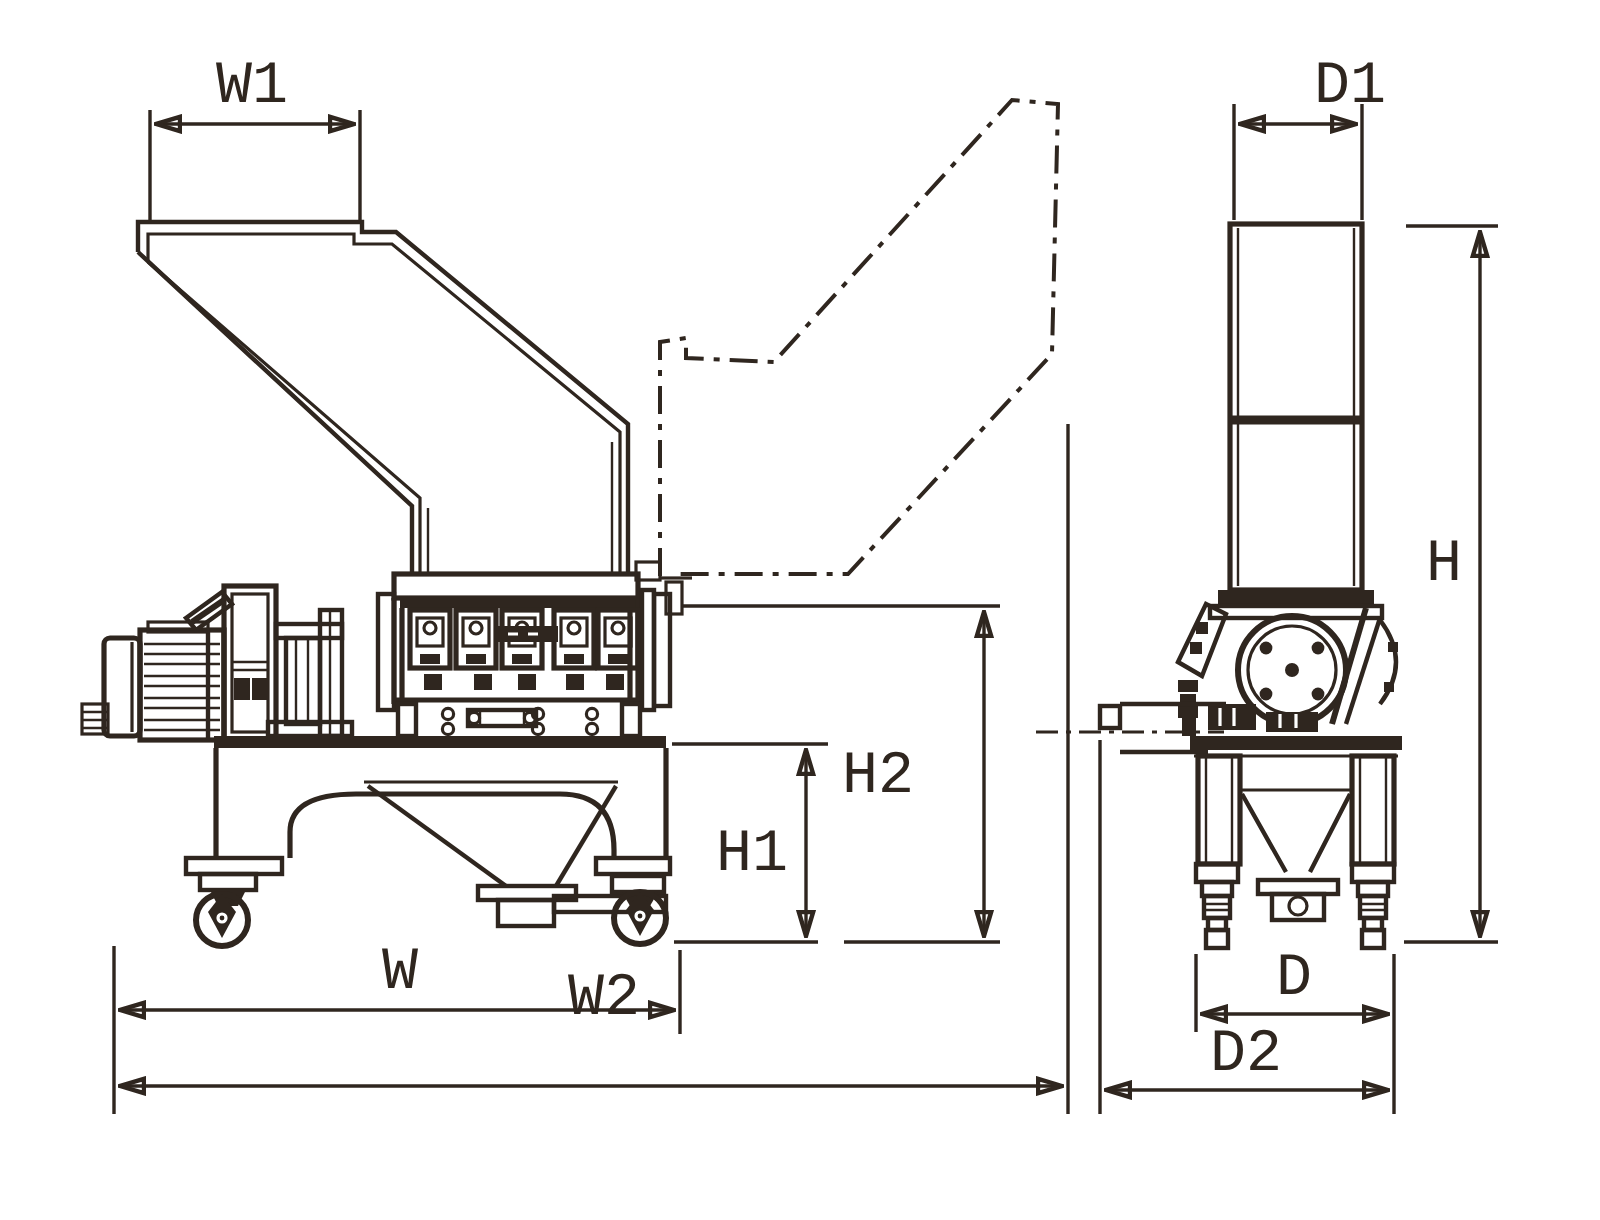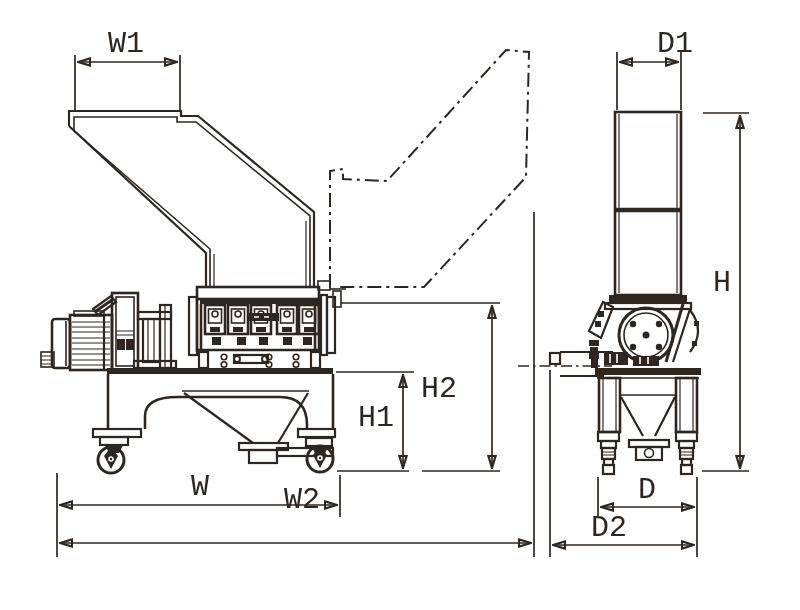--- a/index.html
+++ b/index.html
@@ -296,19 +296,19 @@
       <path class="dim" d="M550,370 V557"></path>
       <line class="dim" x1="553" y1="545" x2="694" y2="545" marker-start="url(#arr)" marker-end="url(#arr)"></line>
     </g>
   </g>
 </svg>
 
 <span class="dim-label" style="left:126px;top:44px">W1</span>
 <span class="dim-label" style="left:675px;top:44px">D1</span>
 <span class="dim-label" style="left:722px;top:283px">H</span>
 <span class="dim-label" style="left:439px;top:389px">H2</span>
-<span class="dim-label" style="left:376px;top:418px">H1</span>
+<span class="dim-label" style="left:376px;top:428px">H1</span>
 <span class="dim-label" style="left:200px;top:487px">W</span>
 <span class="dim-label" style="left:302px;top:500px">W2</span>
 <span class="dim-label" style="left:647px;top:490px">D</span>
-<span class="dim-label" style="left:609px;top:528px">D2</span>
+<span class="dim-label" style="left:623px;top:528px">D2</span>
 
 </div>
 
 </body></html>

